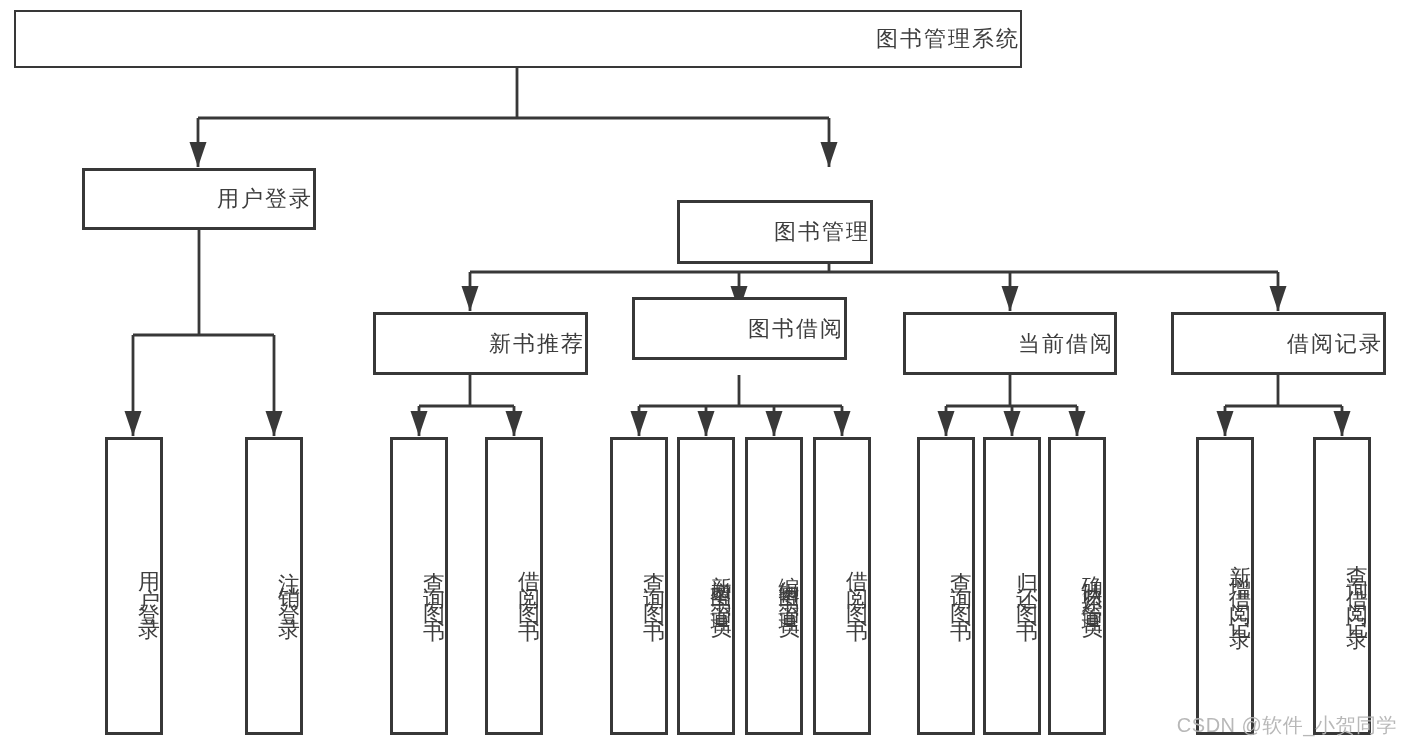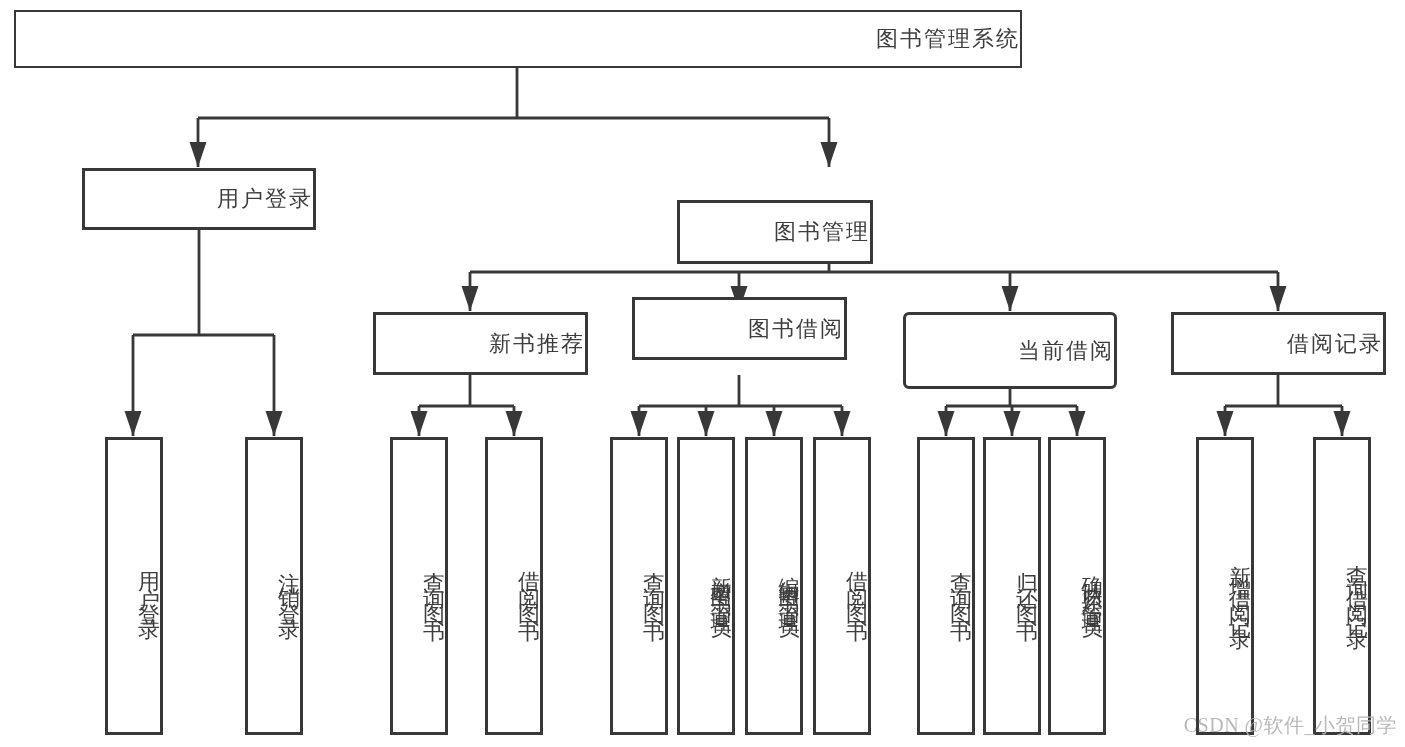--- a/index.html
+++ b/index.html
@@ -55,21 +55,20 @@
   #watermark {
     position: absolute;
     top: 712px;
     right: 8px;
     font-size: 20px;
     letter-spacing: 0.5px;
     color: #b5b5b5;
     opacity: 0.95;
     z-index: 3;
     white-space: nowrap;
-    font-family: Liberation Serif, serif;
   }
 </style>
 </head>
 <body>
 
 <div id="canvas">
 
   <svg id="wires" width="1405" height="747" viewBox="0 0 1405 747">
     <defs>
       <marker id="arrow" markerUnits="userSpaceOnUse" markerWidth="26" markerHeight="20" viewBox="0 0 26 20" refX="25" refY="10" orient="auto">
@@ -144,21 +143,21 @@
   <div class="box" style="left:677px; top:168px; width:196px; height:64px;margin-top:32px;">
     <span class="hlabel">图书管理</span>
   </div>
 
   <div class="box" style="left:373px; top:312px; width:215px; height:63px;">
     <span class="hlabel">新书推荐</span>
   </div>
   <div class="box" style="left:632px; top:297px; width:215px; height:63px;">
     <span class="hlabel">图书借阅</span>
   </div>
-  <div class="box" style="left:903px; top:312px; width:214px; height:77px;border-radius:6px;">
+  <div class="box" style="left:903px; top:312px; width:214px; height:63px;">
     <span class="hlabel">当前借阅</span>
   </div>
   <div class="box" style="left:1171px; top:312px; width:215px; height:63px;">
     <span class="hlabel">借阅记录</span>
   </div>
 
   <div class="box leaf" style="left:105px; top:437px; width:58px; height:298px;">
     <span class="vlabel">用户登录</span>
   </div>
   <div class="box leaf" style="left:245px; top:437px; width:58px; height:298px;">

